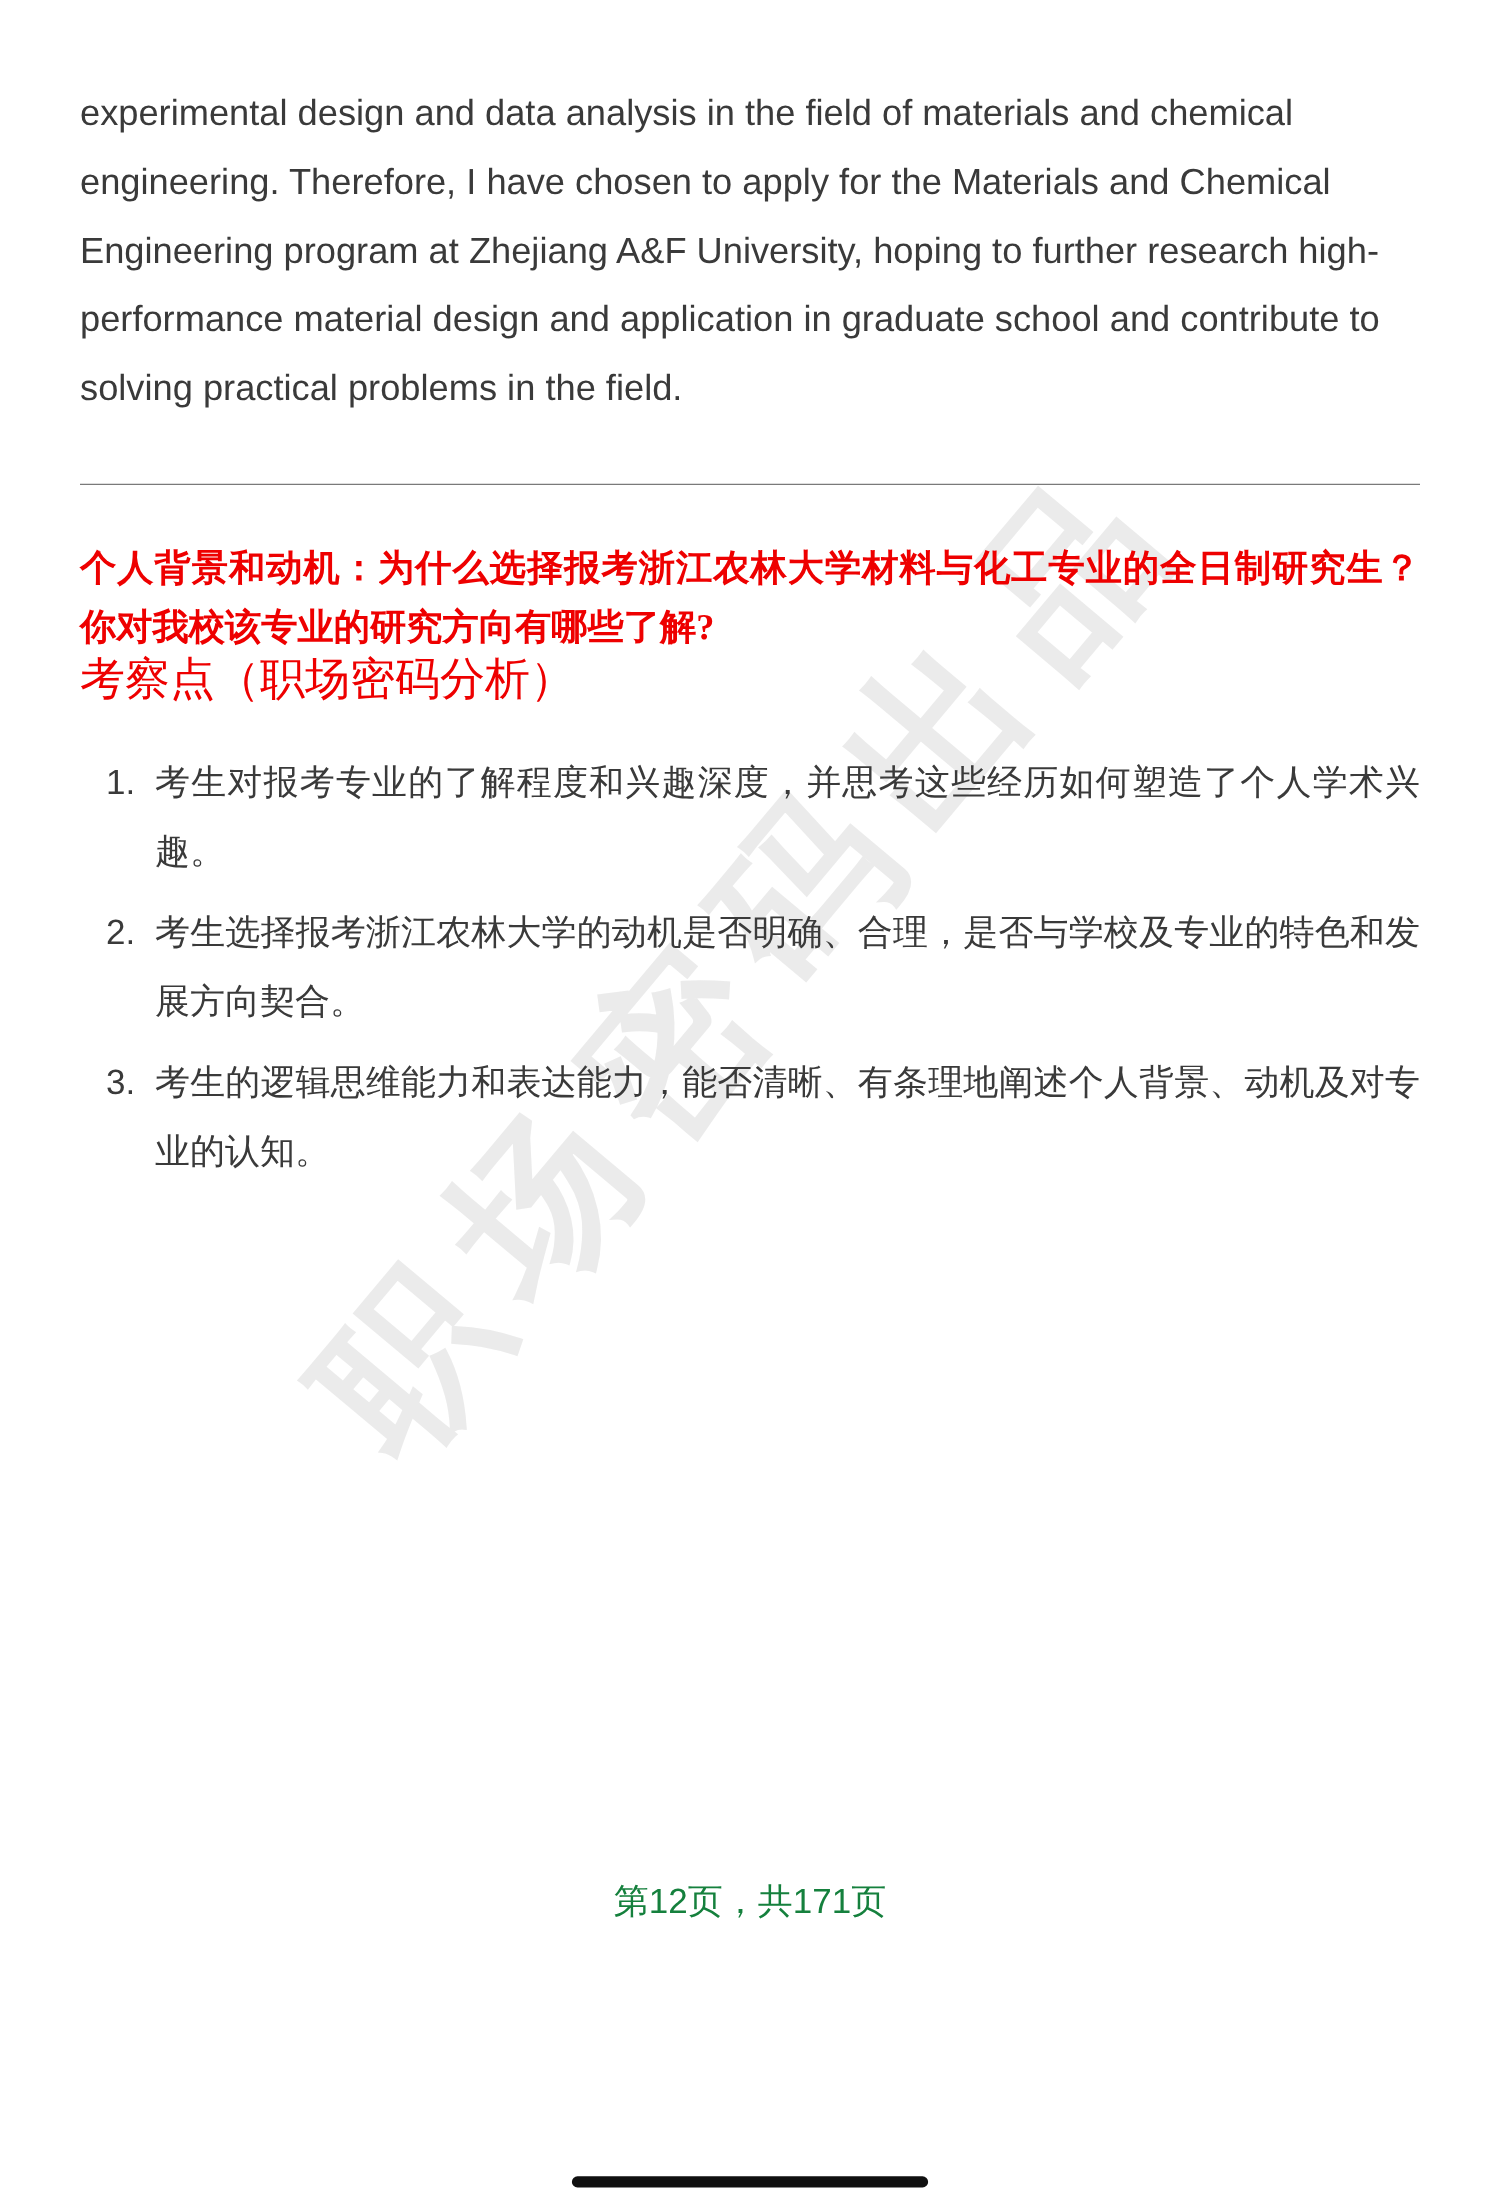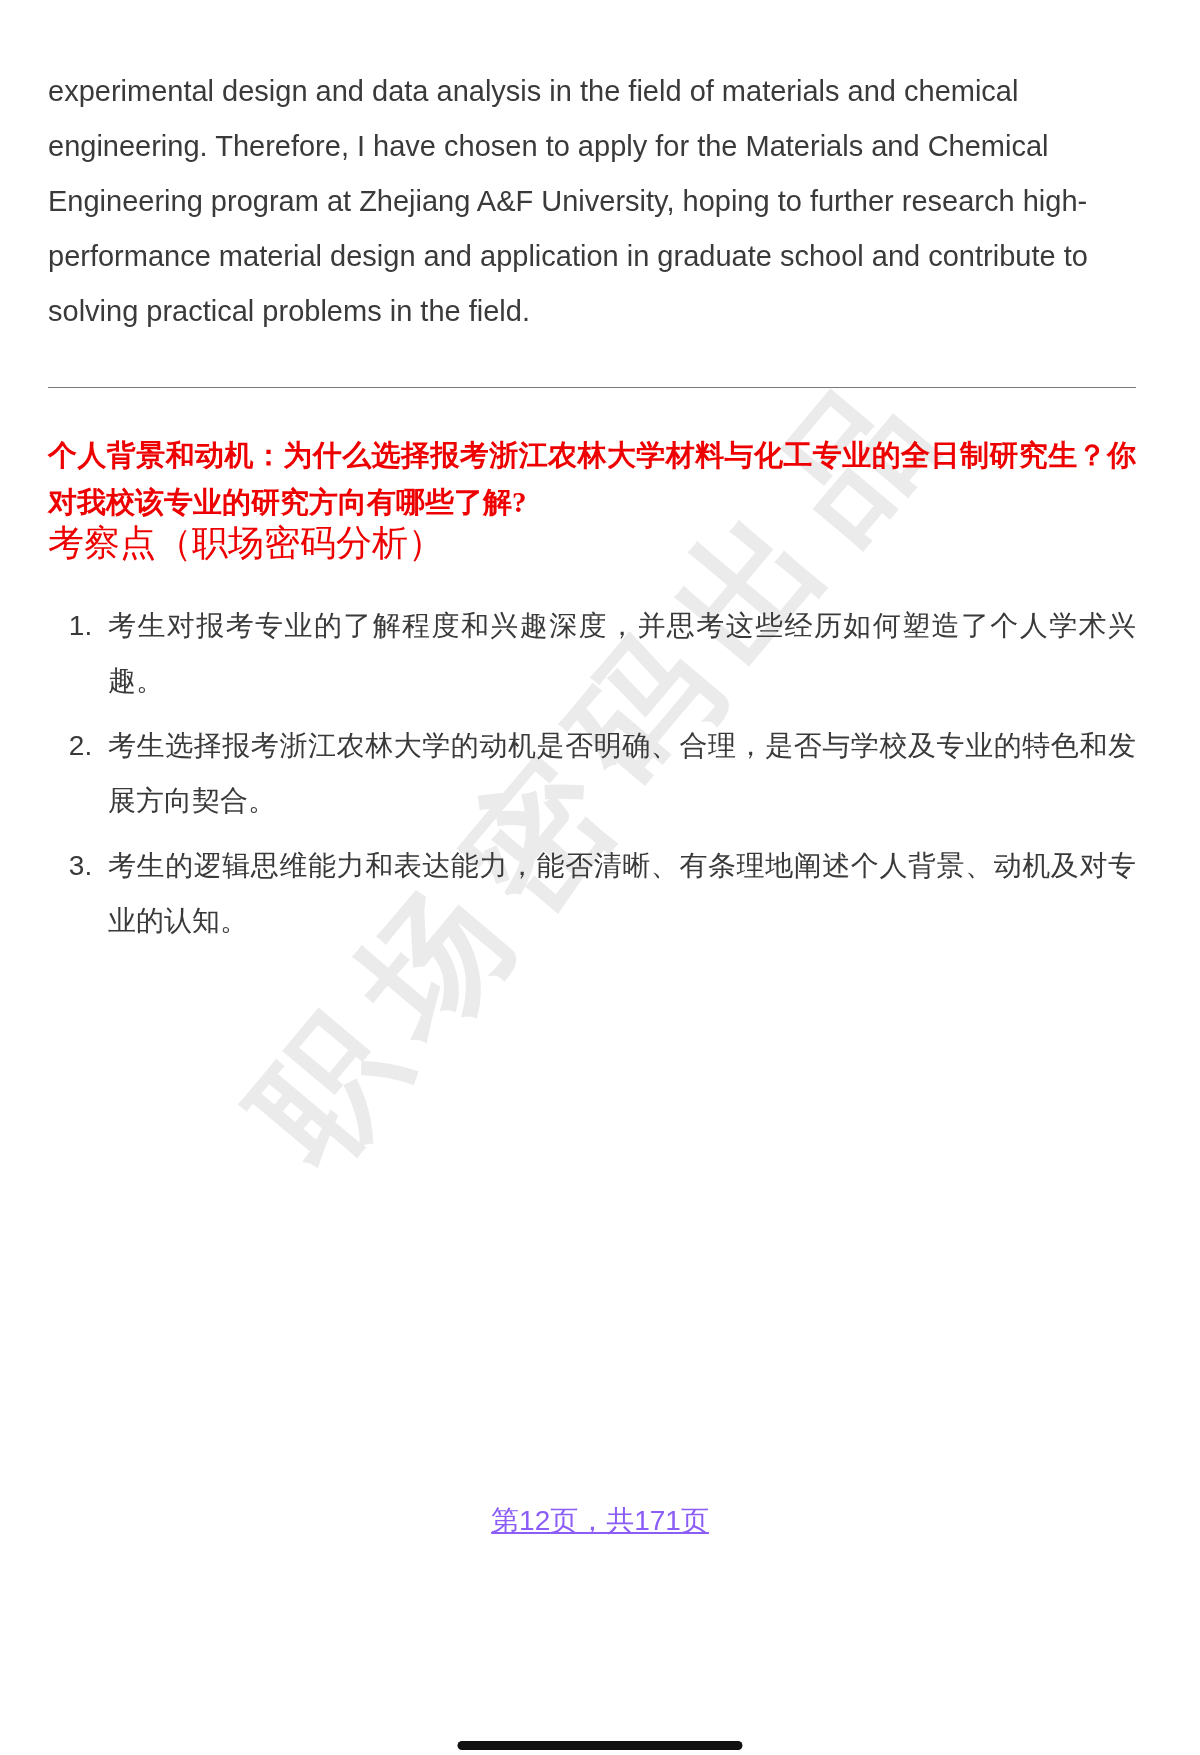--- a/index.html
+++ b/index.html
@@ -15,21 +15,21 @@
     position: absolute; left: 50%; top: 765px;
     transform: translate(-50%, -50%) rotate(-50deg);
     font-size: 138px; font-weight: bold;
     color: rgba(190, 190, 190, 0.30);
     letter-spacing: 26px; white-space: nowrap;
     z-index: 0; user-select: none;
   }
 
   .content {
     position: relative; z-index: 1;
-    padding: 64px 64px 0 48px;
+    padding: 64px 64px 0 64px;
     color: #3a3a3a;
   }
 
   .para-en {
     font-size: 29px; line-height: 55px;
     color: #3a3a3a; text-align: left;
   }
   .para-zh {
     font-size: 28px; line-height: 55px;
     text-align: justify; margin-top: 42px; color: #3a3a3a;
@@ -54,23 +54,22 @@
     margin-top: 38px; padding-left: 52px;
     font-size: 28px; line-height: 55px; color: #3a3a3a;
   }
   ol.points li {
     margin-bottom: 10px; padding-left: 8px;
     text-align: justify;
   }
 
   .footer {
     position: absolute; left: 0; right: 0; top: 1502px;
-    text-align: center; font-size: 28px; color: #8b5cf6;
+    text-align: center; font-size: 28px; color: #15803d;
     z-index: 1;
-    text-decoration: underline;
   }
 
   .home-bar {
     position: absolute; left: 50%; top: 1741px;
     transform: translateX(-50%);
     width: 285px; height: 9px;
     background: #101010; border-radius: 5px;
     z-index: 1;
   }
 </style>

